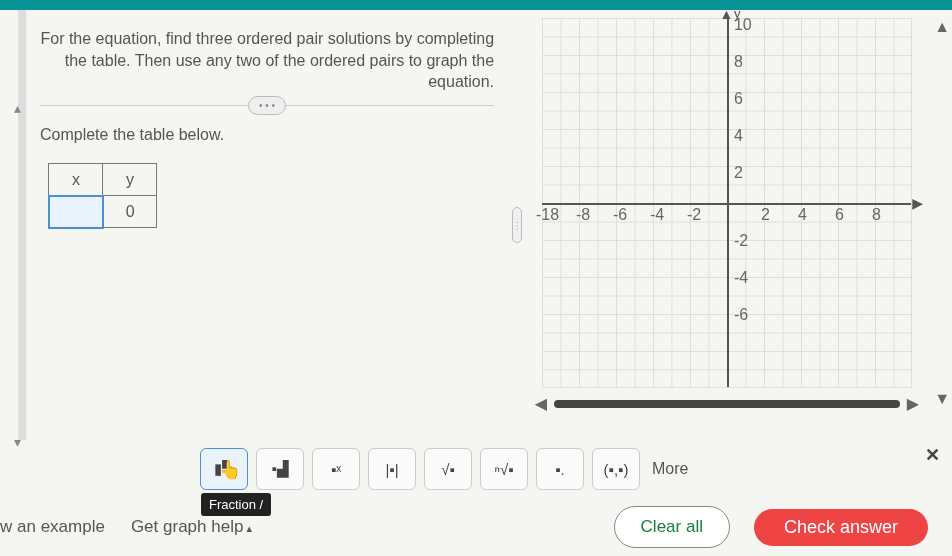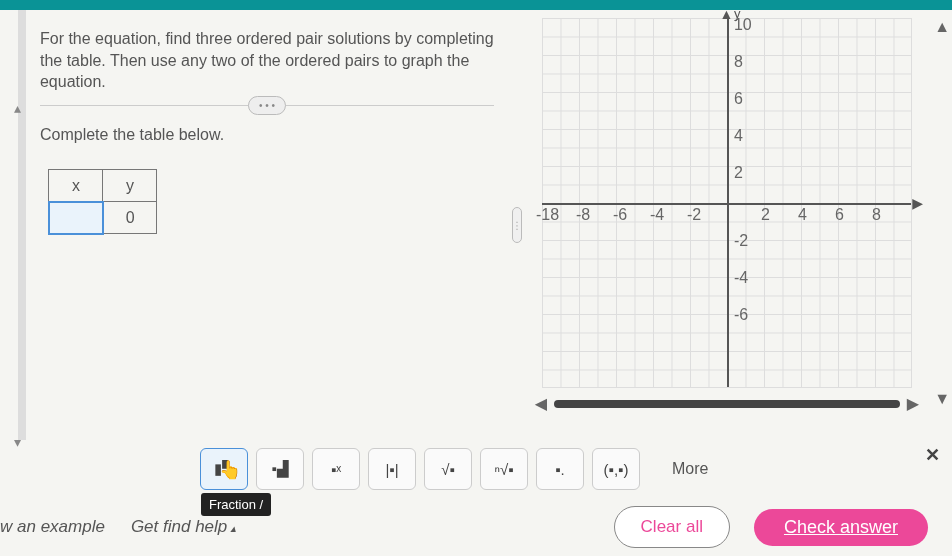--- a/index.html
+++ b/index.html
@@ -40,40 +40,40 @@
       color: #888;
       font-size: 14px;
     }
     .left-panel {
       width: 480px;
       padding: 18px 16px 0 8px;
       color: #555;
       font-size: 16px;
       line-height: 1.35;
     }
-    .prompt { margin-bottom: 4px; }
+    .prompt { margin-bottom: 4px; text-align: right; }
     .equation { margin-left: 28px; margin-bottom: 16px; color: #555; font-size: 16px; }
     .divider {
       border-top: 1px solid #ccc;
       margin: 12px 0 18px;
       position: relative;
     }
     .divider .bubble {
       position: absolute;
       left: 50%;
       top: -10px;
       transform: translateX(-50%);
       background: #eee;
       border: 1px solid #bbb;
       border-radius: 10px;
       padding: 2px 10px;
       font-size: 10px;
       color: #888;
     }
-    .sub-prompt { margin-bottom: 24px; }
+    .sub-prompt { margin-bottom: 18px; }
     .data-table {
       border-collapse: collapse;
       margin-left: 8px;
     }
     .data-table th, .data-table td {
       border: 1px solid #777;
       width: 54px;
       height: 32px;
       text-align: center;
       font-weight: normal;
@@ -199,21 +199,21 @@
       color: #444;
       cursor: pointer;
       position: relative;
     }
     .tool-btn.active { border-color: #4a90d9; background: #eaf3fb; }
     .more-btn {
       border: none;
       background: none;
       color: #555;
       font-size: 16px;
-      margin-left: 24px;
+      margin-left: 4px;
       cursor: pointer;
     }
     .tooltip {
       position: absolute;
       top: 44px;
       left: 0;
       background: #222;
       color: #fff;
       font-size: 13px;
       padding: 4px 8px;
@@ -230,43 +230,41 @@
     .bottom {
       display: flex;
       align-items: center;
       padding: 16px 24px 0 0;
     }
     .link-btn {
       color: #555;
       font-size: 17px;
       margin-right: 26px;
       cursor: pointer;
-      font-style: italic;
     }
     .dropdown-caret::after { content: " ▴"; font-size: 11px; }
     .spacer { flex: 1; }
     .pill-btn {
       border: 1px solid #888;
       border-radius: 22px;
       padding: 10px 26px;
       font-size: 17px;
-      color: #ec4899;
+      color: #15803d;
       background: #fff;
       cursor: pointer;
       margin-right: 24px;
     }
     .check-btn {
-      background: #ec4899;
+      background: #ef4444;
       color: #fff;
       border: none;
       border-radius: 22px;
       padding: 8px 30px;
       font-size: 18px;
       cursor: pointer;
-      text-decoration: underline;
     }
   </style>
 </head>
 <body>
 
 <div class="topbar"></div>
 
 <div class="main">
   <div class="left-margin">
     <span class="scroll-up">▴</span>
@@ -368,17 +366,17 @@
       <span>▪.</span>
     </div>
   <div class="tool-btn">
       <span>(▪,▪)</span>
     </div>
   <span class="more-btn">More</span>
 </div>
 
 <div class="bottom">
   <span class="link-btn">w an example</span>
-  <span class="link-btn dropdown-caret">Get find help</span>
+  <span class="link-btn dropdown-caret">Get graph help</span>
   <span class="spacer"></span>
   <button class="pill-btn">Clear all</button>
   <button class="check-btn">Check answer</button>
 </div>
 
 </body></html>

